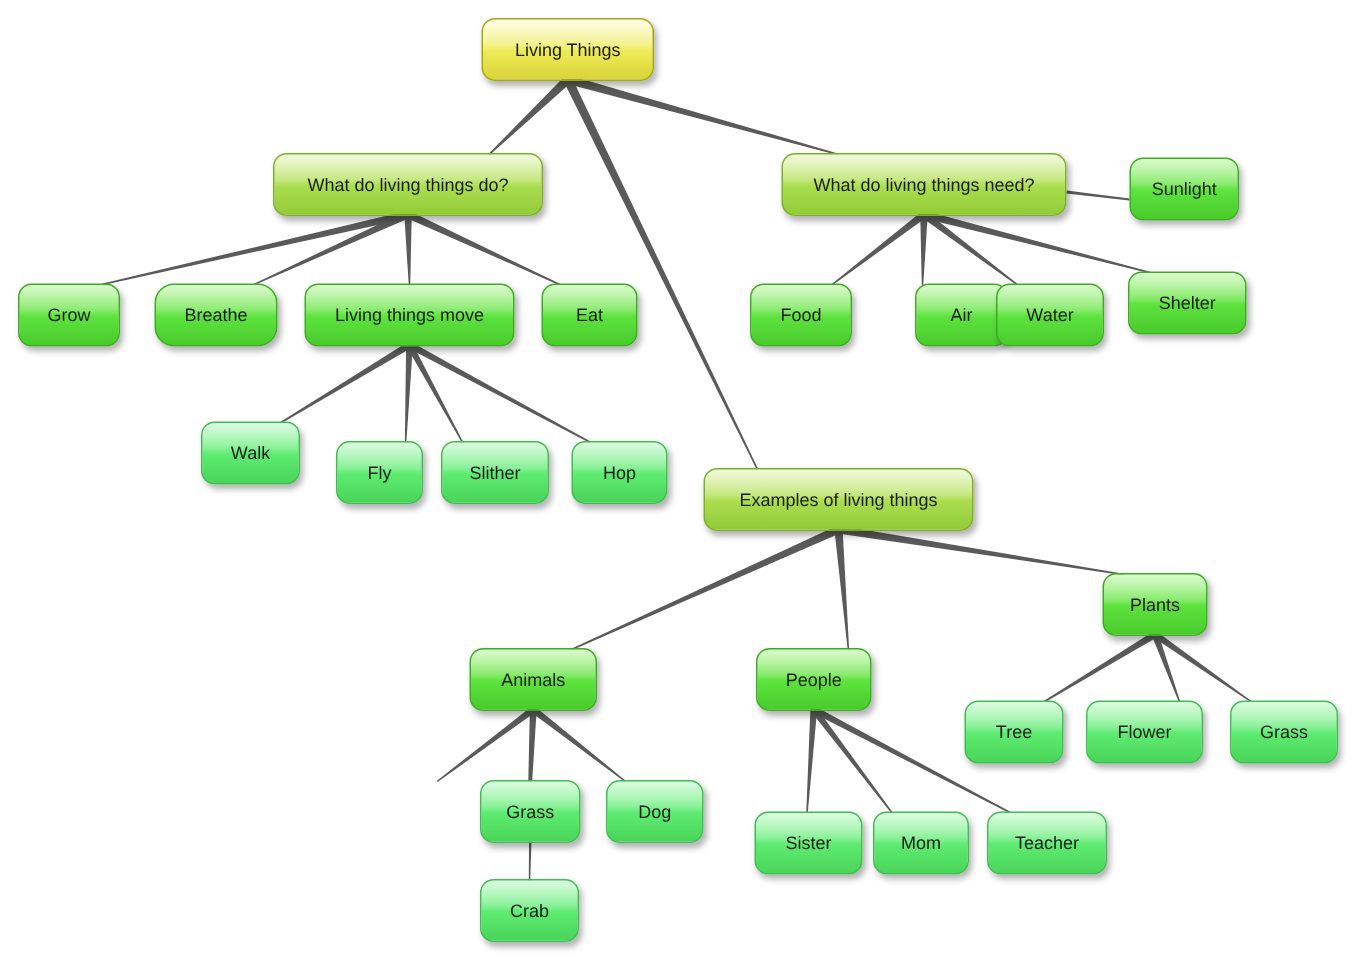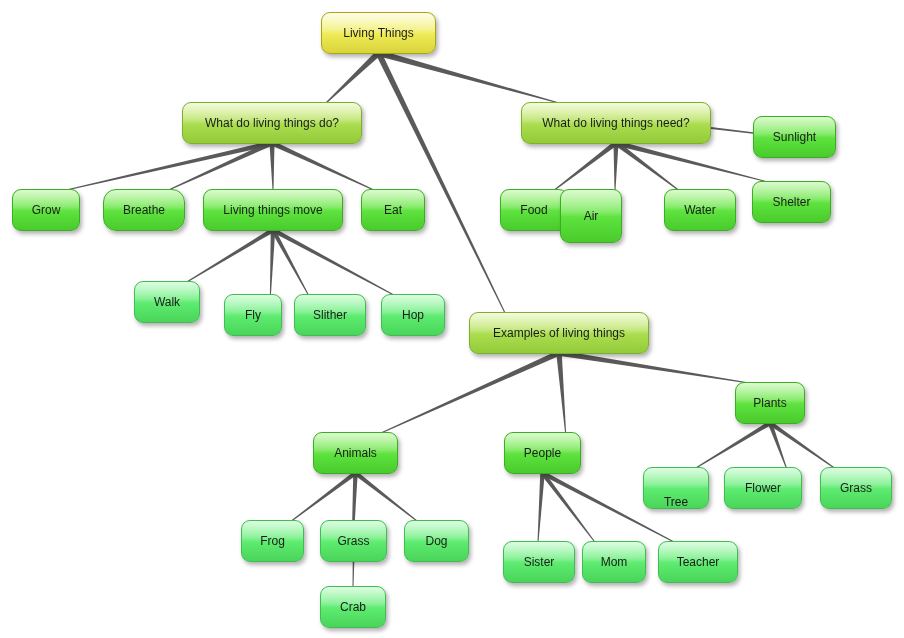--- a/index.html
+++ b/index.html
@@ -167,63 +167,60 @@
       </div>
       <div class="node leafB" style="left: 294px; top: 294px; width: 72px; height: 42px;">
         <span>Slither</span>
       </div>
       <div class="node leafB" style="left: 381px; top: 294px; width: 64px; height: 42px;">
         <span>Hop</span>
       </div>
       <div class="node leafA" style="left: 500px; top: 189px; width: 68px; height: 42px;">
         <span>Food</span>
       </div>
-      <div class="node leafA" style="left: 560px; top: 189px; width: 62px; height: 54px;">
+      <div class="node leafA" style="left: 610px; top: 189px; width: 62px; height: 42px;">
         <span>Air</span>
       </div>
       <div class="node leafA" style="left: 664px; top: 189px; width: 72px; height: 42px;">
         <span>Water</span>
       </div>
       <div class="node leafA" style="left: 752px; top: 181px; width: 79px; height: 42px;">
         <span>Shelter</span>
       </div>
-      <div class="node leafA" style="left: 753px; top: 116px; width: 83px; height: 42px;">
+      <div class="node leafA" style="left: 753px; top: 105px; width: 73px; height: 42px;">
         <span>Sunlight</span>
       </div>
       <div class="node leafA" style="left: 313px; top: 432px; width: 85px; height: 42px;">
         <span>Animals</span>
       </div>
       <div class="node leafA" style="left: 504px; top: 432px; width: 77px; height: 42px;">
         <span>People</span>
       </div>
       <div class="node leafA" style="left: 735px; top: 382px; width: 70px; height: 42px;">
         <span>Plants</span>
       </div>
-      <div class="node leafB" style="left: 241px; top: 520px; width: 63px; height: 42px;">
-        <span>Frog</span>
-      </div>
       <div class="node leafB" style="left: 320px; top: 520px; width: 67px; height: 42px;">
         <span>Grass</span>
       </div>
       <div class="node leafB" style="left: 404px; top: 520px; width: 65px; height: 42px;">
         <span>Dog</span>
       </div>
       <div class="node leafB" style="left: 320px; top: 586px; width: 66px; height: 42px;">
         <span>Crab</span>
       </div>
       <div class="node leafB" style="left: 503px; top: 541px; width: 72px; height: 42px;">
         <span>Sister</span>
       </div>
       <div class="node leafB" style="left: 582px; top: 541px; width: 64px; height: 42px;">
         <span>Mom</span>
       </div>
       <div class="node leafB" style="left: 658px; top: 541px; width: 80px; height: 42px;">
         <span>Teacher</span>
       </div>
-      <div class="node leafB" style="left: 643px; top: 467px; width: 66px; height: 42px; align-items: flex-end;">
+      <div class="node leafB" style="left: 643px; top: 467px; width: 66px; height: 42px;">
         <span>Tree</span>
       </div>
       <div class="node leafB" style="left: 724px; top: 467px; width: 78px; height: 42px;">
         <span>Flower</span>
       </div>
       <div class="node leafB" style="left: 820px; top: 467px; width: 72px; height: 42px;">
         <span>Grass</span>
       </div>
     </div>
 </div>

